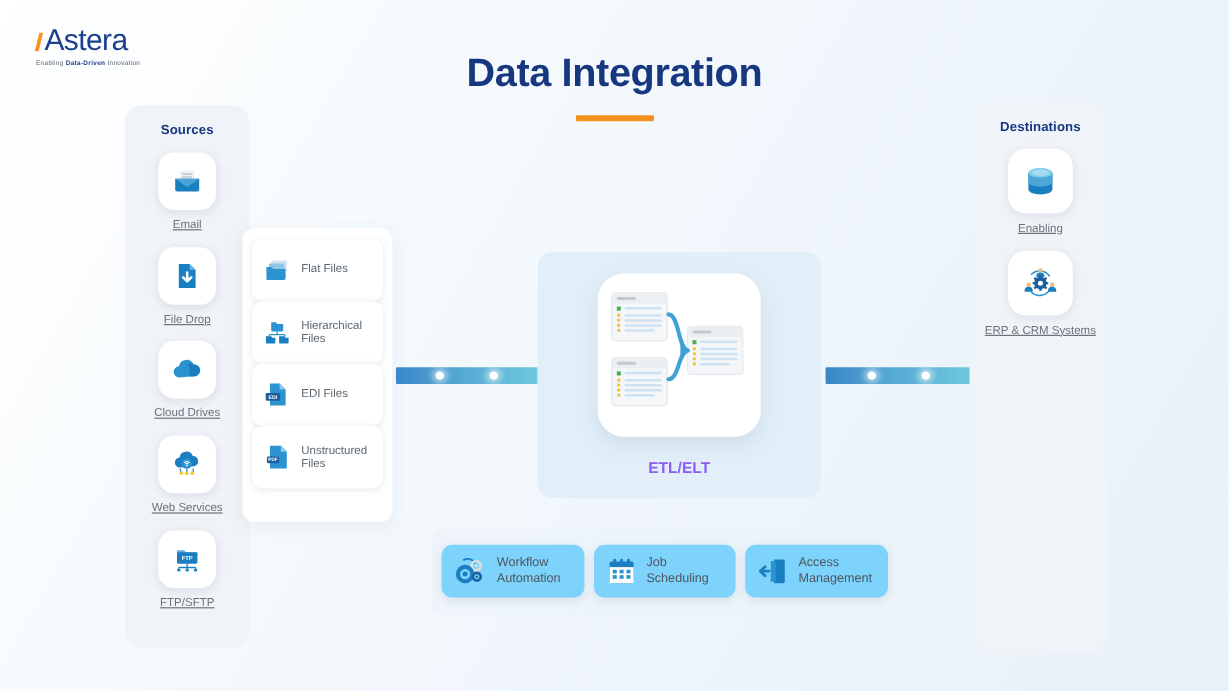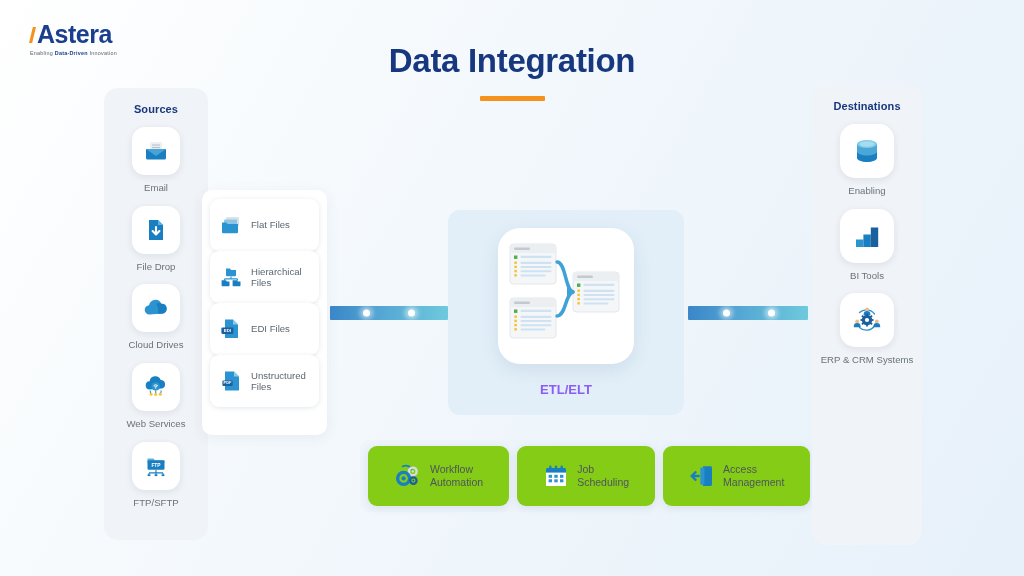--- a/index.html
+++ b/index.html
@@ -8,21 +8,21 @@
     font-family: "Liberation Sans", sans-serif;
     background: linear-gradient(120deg, #ffffff 0%, #f6fafd 30%, #eef5fb 62%, #e7f1fa 100%);
     position: relative;
     overflow: hidden;
     color: #5b6770;
   }
   .stage { position: absolute; inset: 0; }
 
   
   .logo { position: absolute; left: 28px; top: 22px; width: 120px; }
-  .logo-word { font-size: 25px; font-weight: bold; color: #1b3f8f; letter-spacing: -0.5px; line-height: 1; position: relative; }
+  .logo-word { font-size: 25px; font-weight: normal; color: #1b3f8f; letter-spacing: -0.5px; line-height: 1; position: relative; }
   .logo-tick {
     position: absolute; left: 1px; top: 5px; width: 7px; height: 16px;
     background: #f5921e; clip-path: polygon(55% 0, 100% 0, 45% 100%, 0 100%);
   }
   .logo-word span.word { margin-left: 9px; }
   .logo-tag { font-size: 5.4px; color: #5b6770; letter-spacing: .25px; margin-top: 3px; margin-left: 2px; white-space: nowrap; }
   .logo-tag b { color: #1b3f8f; }
 
   
   .title-wrap { position: absolute; left: 0; right: 0; top: 42px; text-align: center; }
@@ -39,21 +39,21 @@
   .panel-head { font-size: 11px; font-weight: bold; color: #17377e; margin-top: 15px; letter-spacing: .1px; }
   .panel-dest .panel-head { font-size: 11px; }
 
   .node { display: flex; flex-direction: column; align-items: center; margin-top: 12px; }
   .node-tile {
     width: 48px; height: 48px; background: #fff; border-radius: 13px;
     display: flex; align-items: center; justify-content: center;
     box-shadow: 0 2px 7px rgba(40,70,110,.10);
   }
   .panel-dest .node-tile { width: 54px; height: 54px; border-radius: 15px; }
-  .node-label { font-size: 9.6px; color: #6a737b; margin-top: 7px; text-align: center; line-height: 1.22; max-width: 96px; }
+  .node-label { font-size: 9.6px; color: #6a737b; margin-top: 7px; text-align: center; line-height: 1.22; max-width: 96px; text-decoration: underline; }
 
   
   .files-card {
     position: absolute; left: 202px; top: 190px; width: 125px; height: 245px;
     background: #fff; border-radius: 10px; padding: 9px 8px;
     box-shadow: 0 3px 14px rgba(40,70,110,.07);
     display: flex; flex-direction: column; justify-content: flex-start;
   }
   .file-row {
     background: #fff; border-radius: 9px; height: 52px;
@@ -92,22 +92,22 @@
   }
   .center-label { font-size: 13px; font-weight: bold; color: #8b5cf6; margin-top: 18px; }
 
   
   .feature-strip {
     position: absolute; left: 360px; top: 440px; width: 388px; height: 72px;
     background: rgba(236,242,248,.62); border-radius: 10px;
     display: flex; align-items: center; gap: 8px; padding: 0 8px;
   }
   .feature-card {
-    flex: 1; height: 60px; background: #84cc16; border-radius: 9px;
-    display: flex; align-items: center; gap: 8px; padding: 0 26px;
+    flex: 1; height: 44px; background: #7dd3fc; border-radius: 9px;
+    display: flex; align-items: center; gap: 8px; padding: 0 10px;
     box-shadow: 0 2px 8px rgba(40,70,110,.10);
   }
   .feature-label { font-size: 10.5px; color: #4d565e; line-height: 1.24; }
 
   svg { display: block; }
 </style>
 </head>
 <body>
 
 <div class="stage">
@@ -352,30 +352,20 @@
         <svg width="30" height="30" viewBox="0 0 30 30">
           <path d="M5 8v14c0 2.2 4.5 4 10 4s10-1.8 10-4V8z" fill="#1a7fc1"></path>
           <path d="M5 8v7.5c0 2.2 4.5 4 10 4s10-1.8 10-4V8z" fill="#4aa7d8"></path>
           <ellipse cx="15" cy="8" rx="10" ry="4" fill="#7fcbe8"></ellipse>
           <ellipse cx="15" cy="8" rx="7.4" ry="2.7" fill="#a5dcf0"></ellipse>
         </svg>
       </div>
       <div class="node-label">Enabling</div>
     </div>
 
-    <div class="node">
-      <div class="node-tile">
-        <svg width="30" height="30" viewBox="0 0 30 30">
-          <rect x="4" y="18.5" width="7.4" height="7.5" fill="#2b93cf"></rect>
-          <rect x="11.4" y="13.5" width="7.4" height="12.5" fill="#1a7fc1"></rect>
-          <rect x="18.8" y="6.5" width="7.4" height="19.5" fill="#1a5f9e"></rect>
-        </svg>
-      </div>
-      <div class="node-label">BI Tools</div>
-    </div>
 
     <div class="node">
       <div class="node-tile">
         <svg width="32" height="30" viewBox="0 0 32 30">
           <path d="M8.5 7.5a10 10 0 0 1 15 1.5" stroke="#2b93cf" stroke-width="1.3" fill="none" stroke-linecap="round"></path>
           <path d="M8.5 22.5a10 10 0 0 0 15-1.5" stroke="#2b93cf" stroke-width="1.3" fill="none" stroke-linecap="round"></path>
           <g fill="#f2b98a">
             <circle cx="16" cy="4.4" r="1.9"></circle>
               <circle cx="6.2" cy="16.4" r="1.9"></circle>
               <circle cx="25.8" cy="16.4" r="1.9"></circle>

